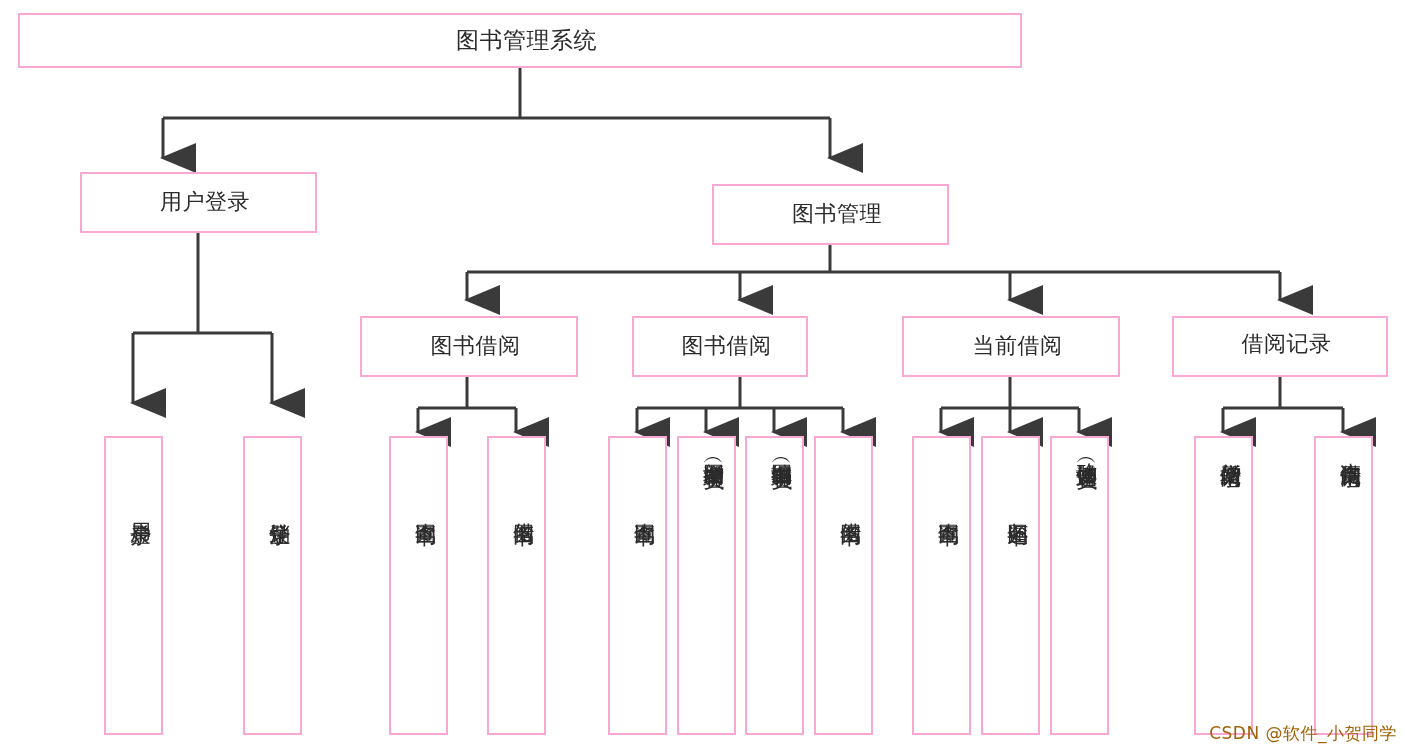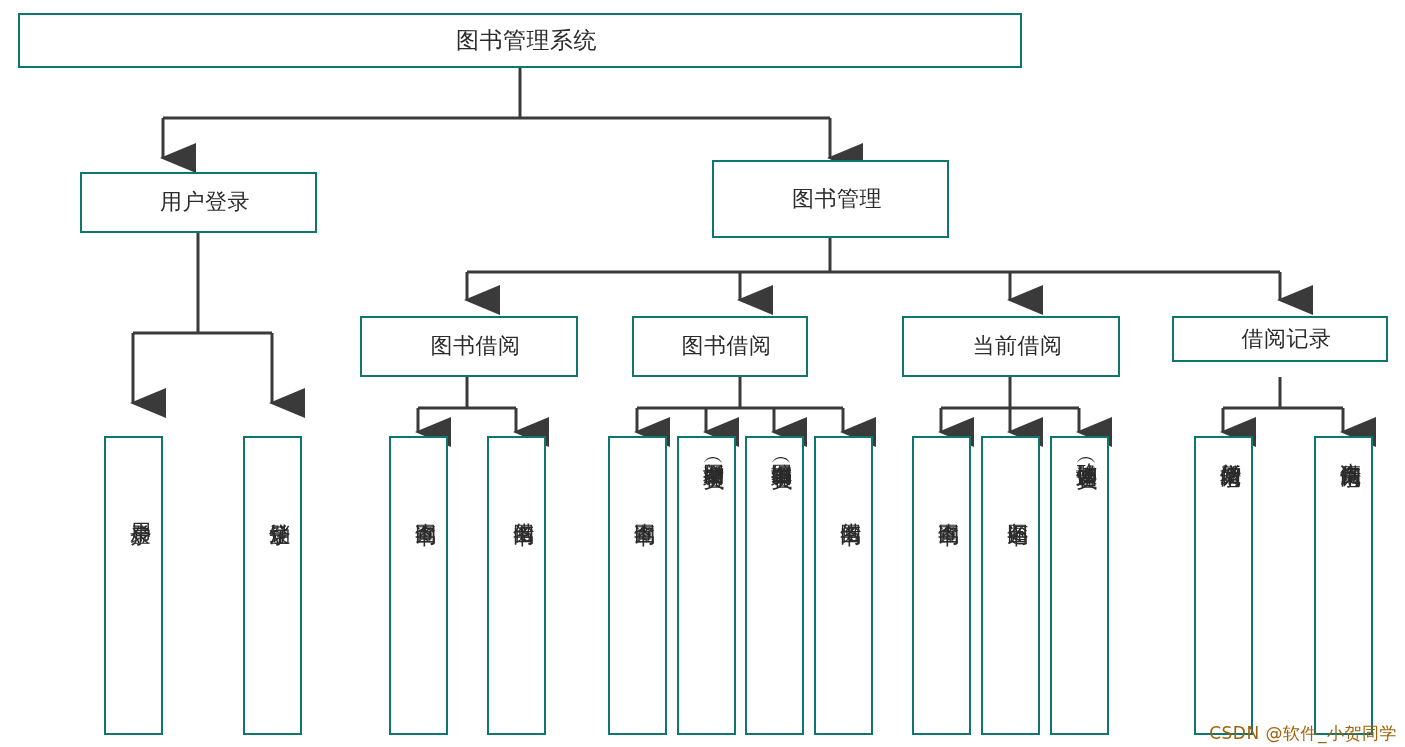--- a/index.html
+++ b/index.html
@@ -21,21 +21,21 @@
     position: absolute;
     left: 0;
     top: 0;
     width: 1405px;
     height: 747px;
     pointer-events: none;
   }
   .node {
     position: absolute;
     box-sizing: border-box;
-    border: 2px solid #0f766e;
+    border: 2px solid #f9a8d4;
     background: #ffffff;
     display: flex;
     align-items: center;
     justify-content: center;
     color: #2b2b2b;
     padding-left: 13px;
   }
   .node.horiz {
     font-size: 22px;
     line-height: 1.2;
@@ -126,34 +126,34 @@
     </g>
   </svg>
 
   <div class="node horiz root" style="left:18px; top:13px; width:1004px; height:55px;">
     <span>图书管理系统</span>
   </div>
 
   <div class="node horiz" style="left:80px; top:172px; width:237px; height:61px;">
     <span>用户登录</span>
   </div>
-  <div class="node horiz" style="left:712px; top:160px; width:237px; height:78px;">
+  <div class="node horiz" style="left:712px; top:184px; width:237px; height:61px;">
     <span>图书管理</span>
   </div>
 
   <div class="node horiz" style="left:360px; top:316px; width:218px; height:61px;">
     <span>图书借阅</span>
   </div>
   <div class="node horiz" style="left:632px; top:316px; width:176px; height:61px;">
     <span>图书借阅</span>
   </div>
   <div class="node horiz" style="left:902px; top:316px; width:218px; height:61px;">
     <span>当前借阅</span>
   </div>
-  <div class="node horiz" style="left:1172px; top:316px; width:216px; height:46px;">
+  <div class="node horiz" style="left:1172px; top:316px; width:216px; height:61px;font-family:Liberation Mono, monospace;">
     <span>借阅记录</span>
   </div>
 
   <div class="node vert pad-top" style="left:104px; top:436px; width:59px; height:299px;">
     <span class="vlabel">用户登录</span>
   </div>
   <div class="node vert pad-top" style="left:243px; top:436px; width:59px; height:299px;">
     <span class="vlabel">注销登录</span>
   </div>
 

